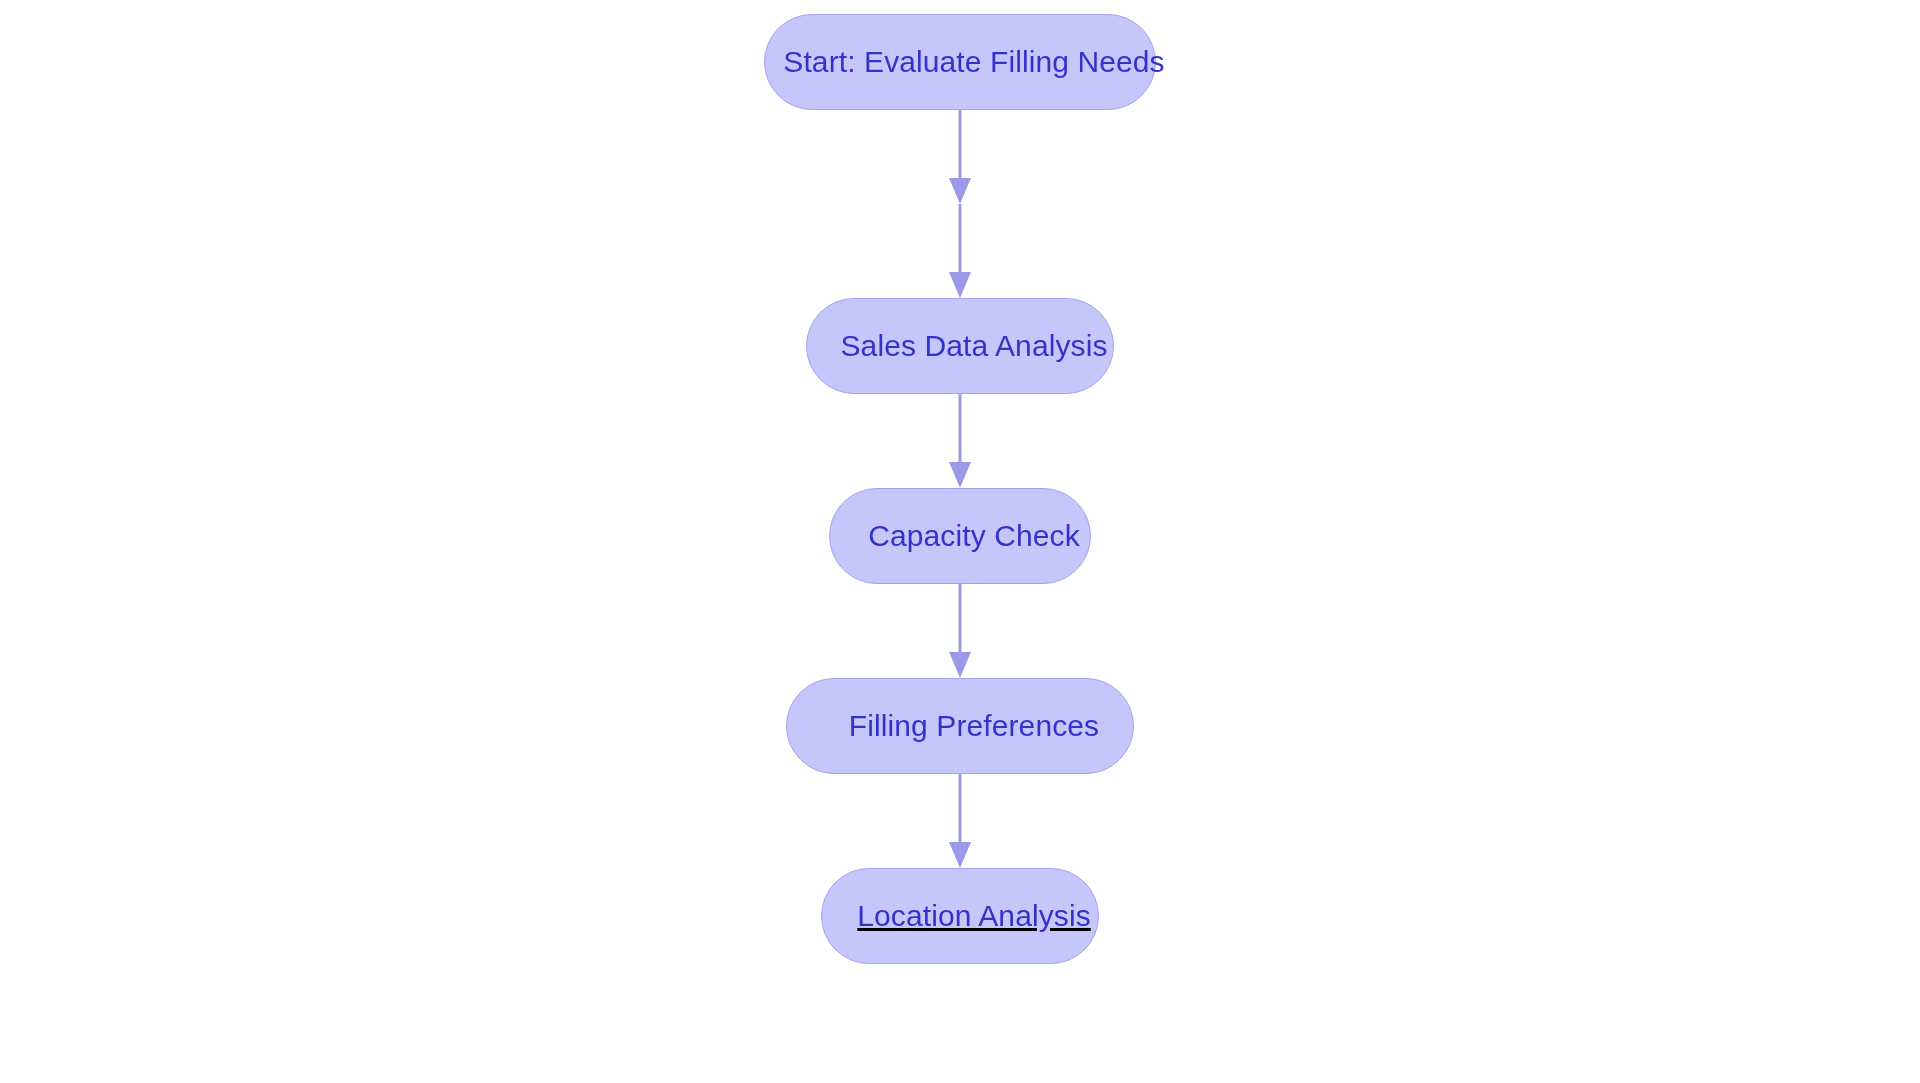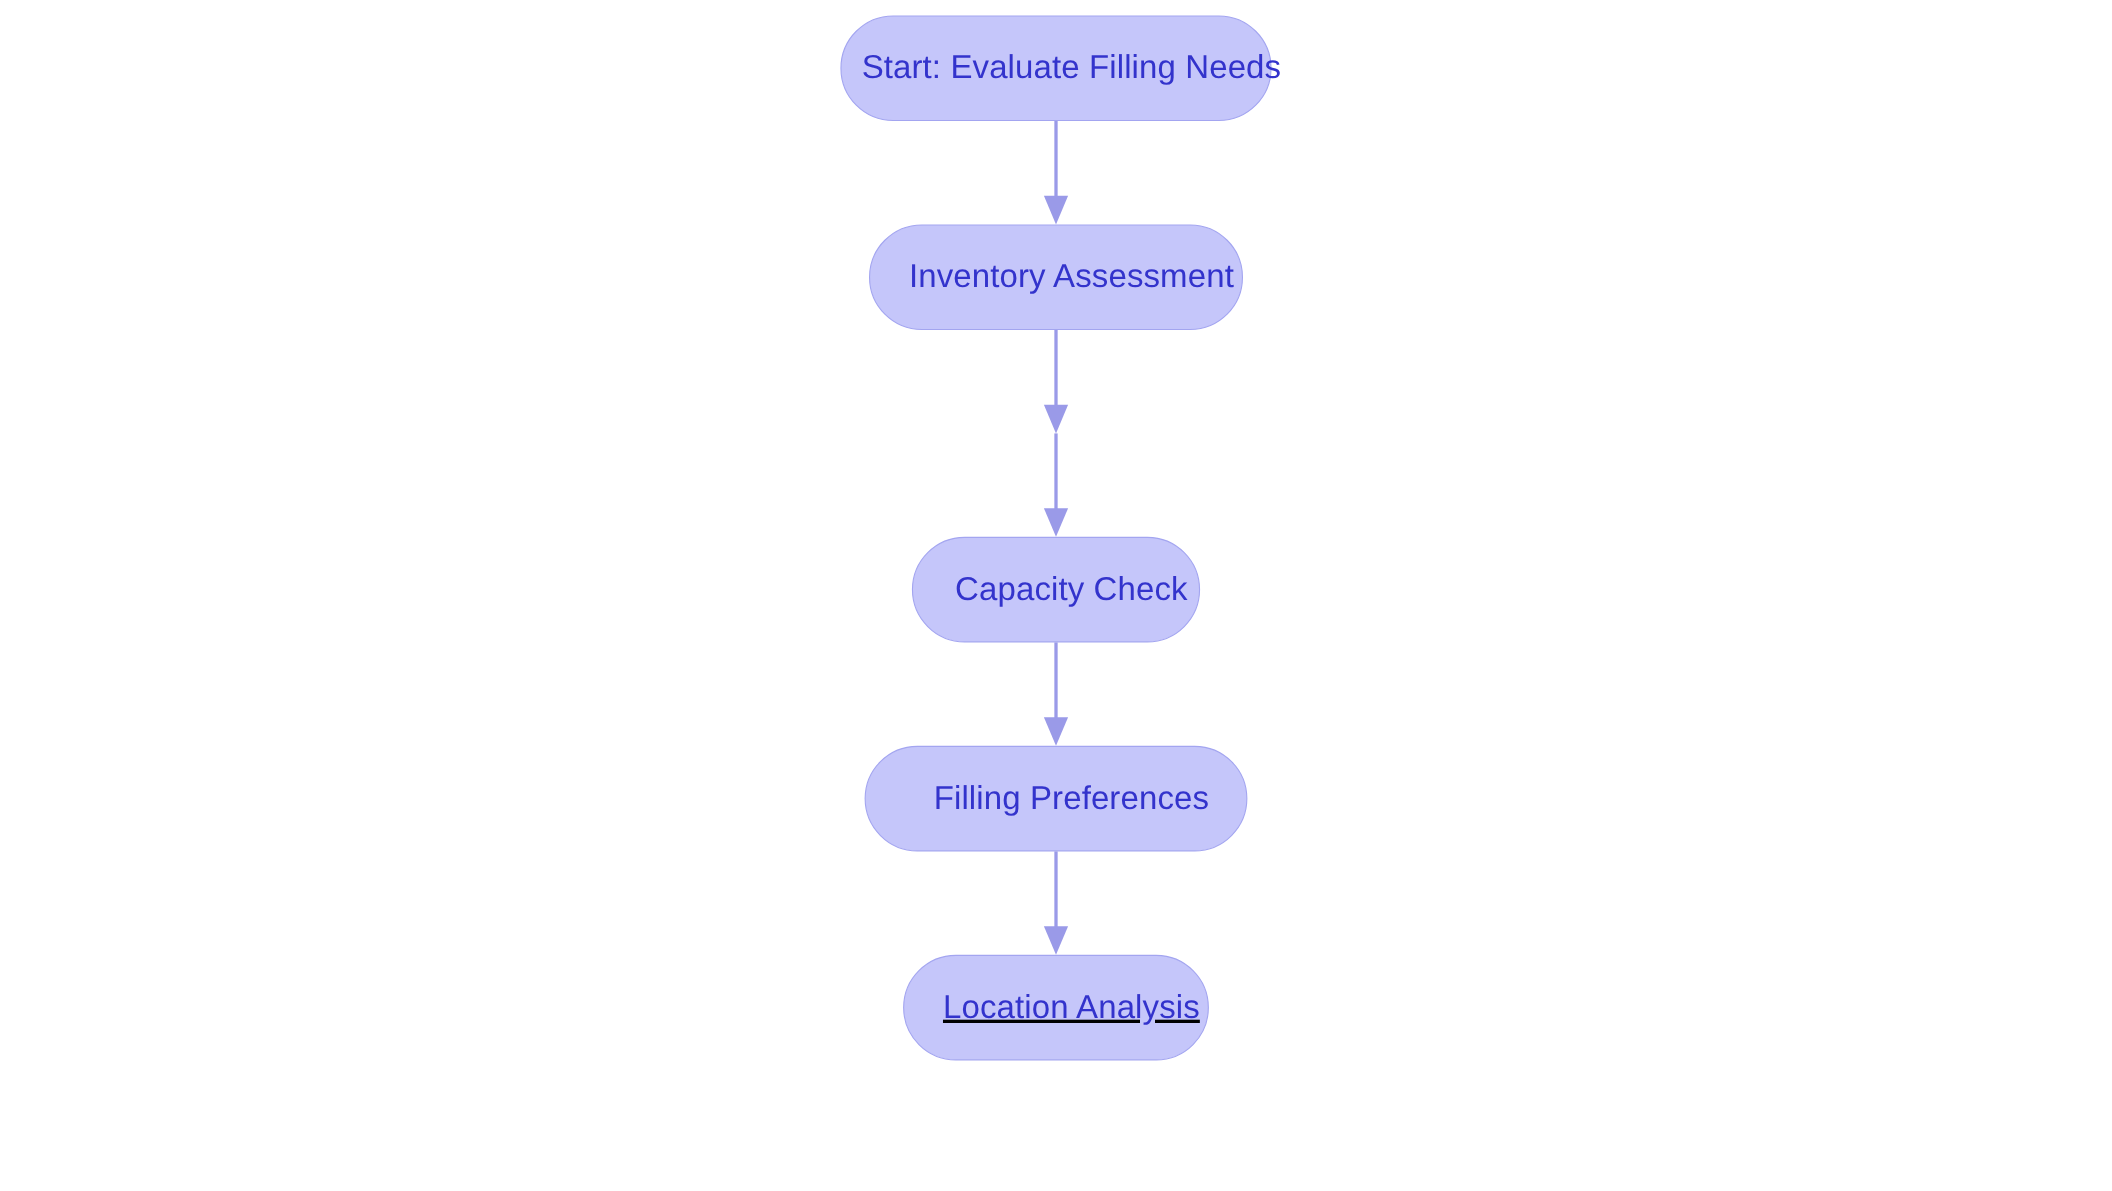--- a/index.html
+++ b/index.html
@@ -101,29 +101,29 @@
 
     <div class="flow-node" style="width:392px;">
       <span class="flow-node-label">Start: Evaluate Filling Needs</span>
     </div>
 
     <div class="flow-connector">
       <div class="connector-line"></div>
       <div class="connector-arrowhead"></div>
     </div>
 
-    <div class="flow-node" style="width:340px;">
-      <span class="flow-node-label">Inventory Assessment</span>
-    </div>
 
     <div class="flow-connector">
       <div class="connector-line"></div>
       <div class="connector-arrowhead"></div>
     </div>
 
+    <div class="flow-node" style="width:308px;">
+      <span class="flow-node-label">Sales Data Analysis</span>
+    </div>
 
     <div class="flow-connector">
       <div class="connector-line"></div>
       <div class="connector-arrowhead"></div>
     </div>
 
     <div class="flow-node" style="width:262px;align-items:center;">
       <span class="flow-node-label">Capacity Check</span>
     </div>
 

